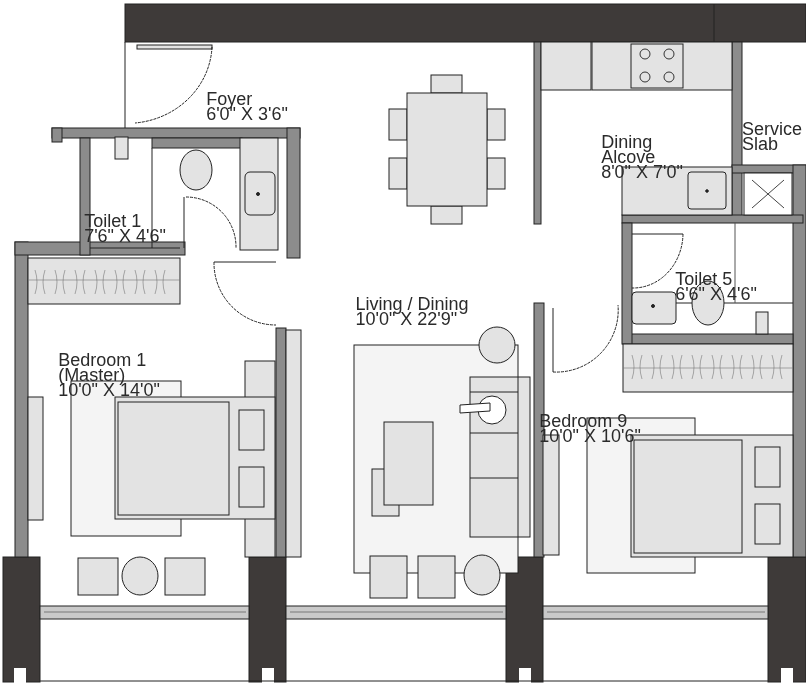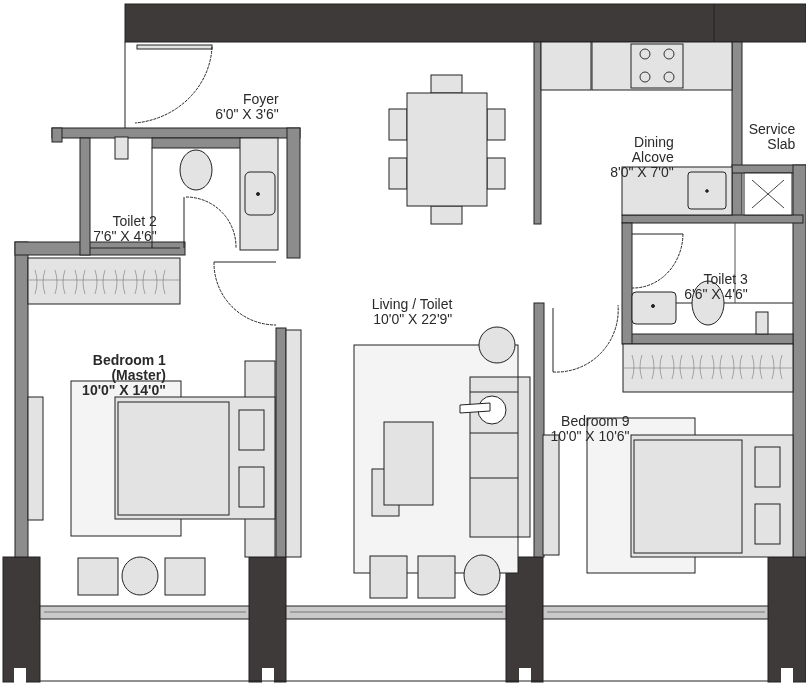--- a/index.html
+++ b/index.html
@@ -1,18 +1,18 @@
 <!DOCTYPE html>
 <html><head>
 <meta charset="utf-8">
 <style>
   html, body { margin: 0; padding: 0; background: #ffffff; }
   body { width: 806px; height: 688px; position: relative; overflow: hidden; font-family: "Liberation Sans", sans-serif; }
   #plan { position: absolute; left: 0; top: 0; }
-  .label { position: absolute; text-align: right; font-size: 14px; line-height: 15px; color: #2a2a2a; white-space: pre; transform: translateX(-50%); }
+  .label { position: absolute; text-align: left; font-size: 18px; line-height: 15px; color: #2a2a2a; white-space: pre; transform: translateX(-50%); }
 </style>
 </head>
 <body>
 
 <svg id="plan" width="806" height="688" viewBox="0 0 806 688">
   <g stroke="#222" stroke-width="1">
 
     <rect x="125" y="4" width="681" height="38" fill="#3e3a39"></rect>
     <line x1="714" y1="4" x2="714" y2="42" stroke="#222"></line>
 
@@ -183,27 +183,27 @@
 </div>
 <div class="label" style="left:642px; top:105px;">
   <div>Dining
 Alcove</div><div>8'0" X 7'0"</div>
 </div>
 <div class="label" style="left:772px; top:92px;">
   <div>Service
 Slab</div>
 </div>
 <div class="label" style="left:125px; top:184px;">
-  <div>Toilet 2</div><div>7'6" X 4'6"</div>
+  <div>Toilet 1</div><div>7'6" X 4'6"</div>
 </div>
 <div class="label" style="left:716px; top:242px;">
-  <div>Toilet 3</div><div>6'6" X 4'6"</div>
+  <div>Toilet 5</div><div>6'6" X 4'6"</div>
 </div>
 <div class="label" style="left:412px; top:267px;">
-  <div>Living / Toilet</div><div>10'0" X 22'9"</div>
-</div>
-<div class="label" style="left:124px; top:323px;font-weight:bold;">
+  <div>Living / Dining</div><div>10'0" X 22'9"</div>
+</div>
+<div class="label" style="left:109px; top:323px;">
   <div>Bedroom 1
 (Master)</div><div>10'0" X 14'0"</div>
 </div>
 <div class="label" style="left:590px; top:384px;">
   <div>Bedroom 9</div><div>10'0" X 10'6"</div>
 </div>
 
 </body></html>

